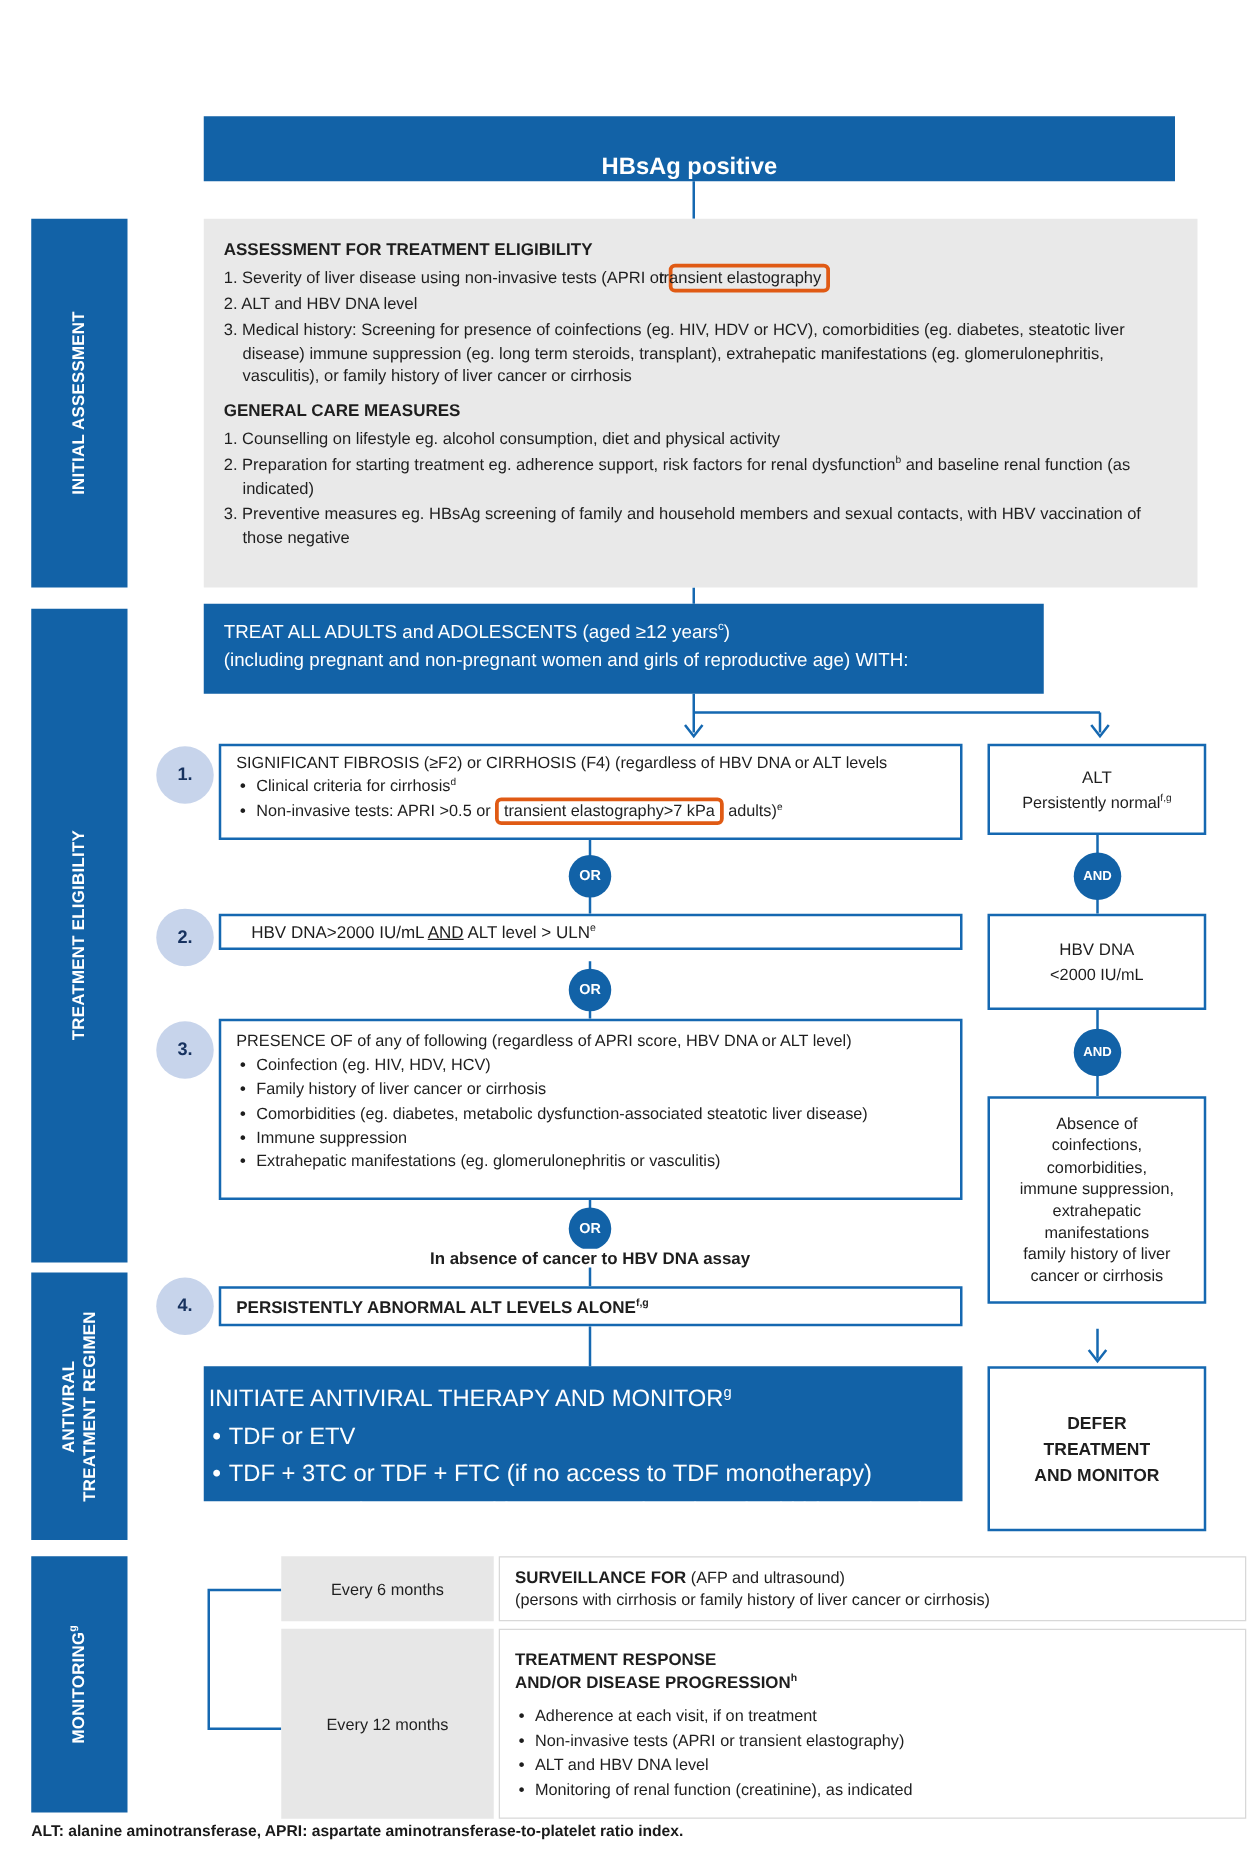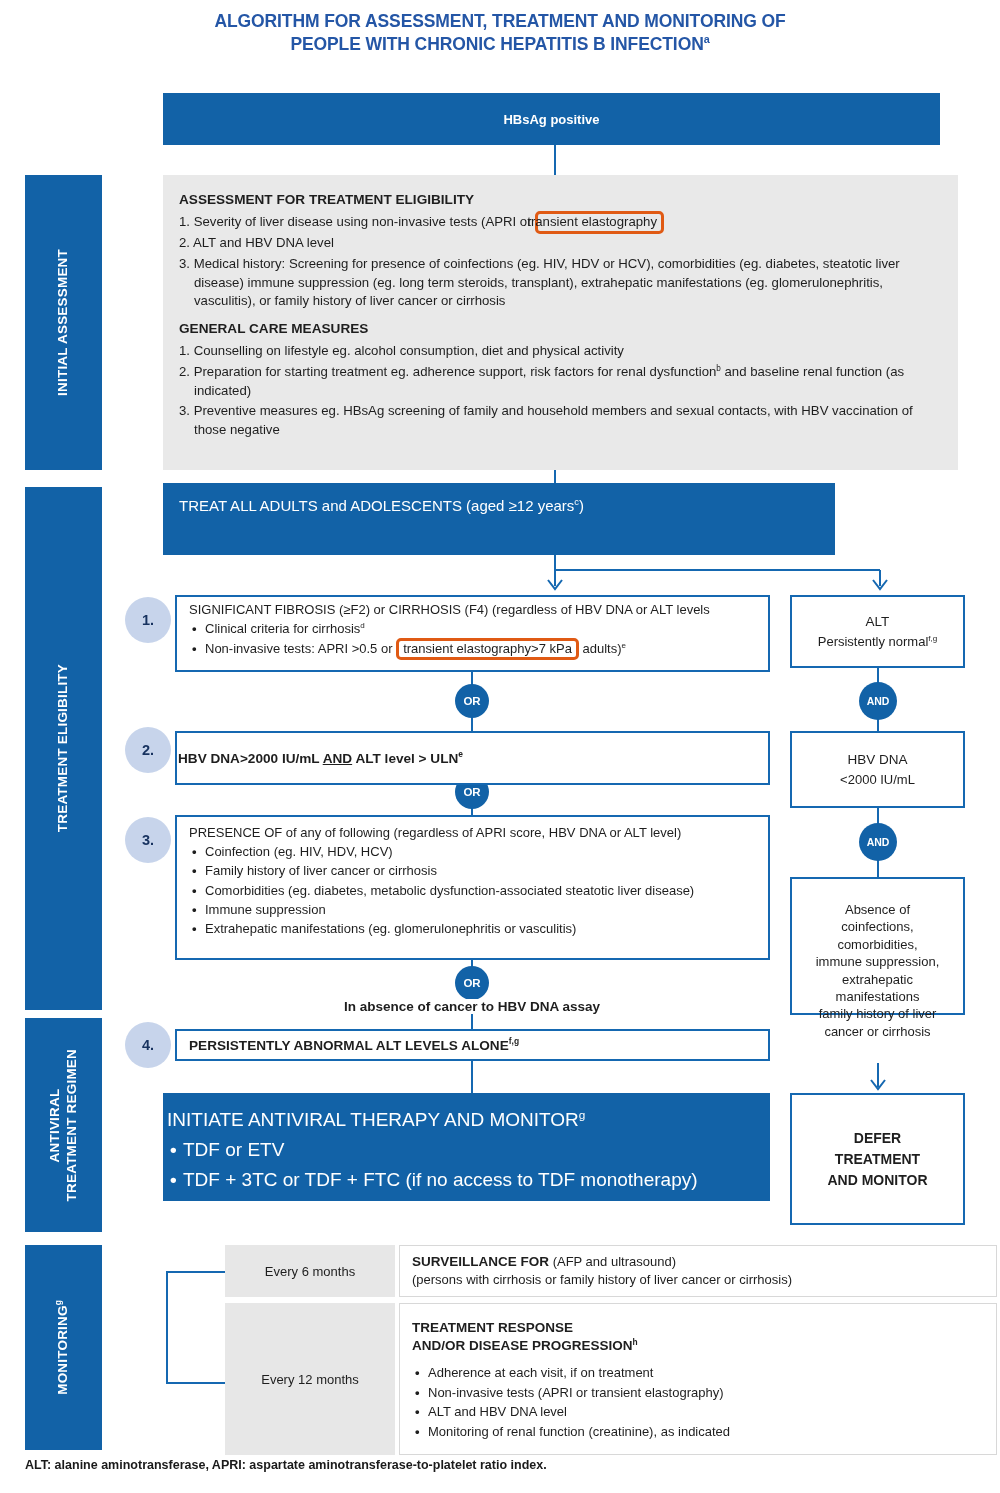--- a/index.html
+++ b/index.html
@@ -9,56 +9,56 @@
   .b{font-weight:400;}
   .u{text-decoration:underline;}
   sup{font-size:0.62em;vertical-align:super;line-height:0;}
 
   
   #title{top:10px;left:0;right:0;text-align:center;color:#2456A6;font-weight:700;
          font-size:17.5px;line-height:1.3;letter-spacing:-0.1px;}
 
   
   .blue-fill{background:#1262A7;color:#fff;}
-  #banner{left:163px;top:93px;width:777px;height:52px;display:flex;align-items:center;
-          justify-content:center;font-weight:700;font-size:13px;}
+  #banner{left:163px;top:93px;width:777px;height:52px;display:flex;align-items:flex-end;
+          justify-content:center;font-weight:700;font-size:19px;}
 
   
   .vbar{left:25px;width:77px;display:flex;align-items:center;justify-content:center;}
   .vlabel{writing-mode:vertical-rl;transform:rotate(180deg);font-weight:700;
           font-size:13.5px;letter-spacing:.2px;text-align:center;white-space:pre-line;line-height:1.25;}
 
   
   #assess{left:163px;top:175px;width:795px;height:295px;background:#E9E9E9;
           padding:13px 16px;font-size:13.2px;line-height:1.42;}
   .hang{padding-left:15px;text-indent:-15px;margin:2px 0;}
   .hd{font-weight:700;font-size:13.6px;margin:2px 0 4px 0;}
 
   
   #treatall{left:163px;top:483px;width:672px;height:72px;padding:11px 16px;
             font-size:15px;line-height:1.55;}
 
   
   .wbox{background:#fff;border:2px solid #1568B1;}
   #box1{left:175px;top:595px;width:595px;height:77px;padding:4px 12px;font-size:13px;line-height:1.42;}
-  #box2{left:175px;top:731px;width:595px;height:54px;display:flex;align-items:center;
-        padding:0 1px;font-size:13.6px;font-weight:700;}
+  #box2{left:175px;top:731px;width:595px;height:29px;display:flex;align-items:center;
+        padding:0 24px;font-size:13.6px;font-weight:400;}
   #box3{left:175px;top:815px;width:595px;height:145px;padding:7px 12px;font-size:13px;line-height:1.4;}
   #box4{left:175px;top:1029px;width:595px;height:32px;display:flex;align-items:center;
         padding:0 12px;font-size:13.6px;font-weight:700;}
   #initiate{left:163px;top:1093px;width:607px;height:108px;padding:13px 4px;
             font-size:19px;line-height:1.52;}
 
   
   #altbox{left:790px;top:595px;width:175px;height:73px;display:flex;flex-direction:column;
           align-items:center;justify-content:center;font-size:13px;line-height:1.5;text-align:center;}
   #hbvbox{left:790px;top:731px;width:175px;height:77px;display:flex;flex-direction:column;
           align-items:center;justify-content:center;font-size:13px;line-height:1.5;text-align:center;}
-  #absbox{left:790px;top:877px;width:175px;height:138px;text-align:center;
-          padding:22px 5px;font-size:13px;line-height:1.34;}
+  #absbox{left:790px;top:877px;width:175px;height:166px;text-align:center;
+          padding:11px 5px;font-size:13px;line-height:1.34;}
   #absbox .lines{white-space:pre-line;}
   #deferbox{left:790px;top:1093px;width:175px;height:132px;display:flex;align-items:center;
             justify-content:center;text-align:center;font-weight:700;font-size:14px;line-height:1.5;
             white-space:pre-line;}
 
   
   .numc{width:46px;height:46px;border-radius:50%;background:#C7D4EB;color:#17325F;
         display:flex;align-items:center;justify-content:center;font-weight:700;font-size:14.5px;}
   .orc{width:34px;height:34px;border-radius:50%;background:#1262A7;color:#fff;
        display:flex;align-items:center;justify-content:center;font-weight:700;font-size:11.5px;}
@@ -108,24 +108,20 @@
       <path d="M472,960 V1029"></path>
       <path d="M472,1061 V1093"></path>
       <path d="M878,668 V731"></path>
       <path d="M878,808 V877"></path>
       <path d="M878,1063 V1087"></path>
       <path d="M871,1080 L878,1089 L885,1080"></path>
       <path d="M225,1272 H167 V1383 H225"></path>
     </g>
   </svg>
 
-  <div id="title" class="abs">
-    <div>ALGORITHM FOR ASSESSMENT, TREATMENT AND MONITORING OF</div>
-    <div><span>PEOPLE WITH CHRONIC HEPATITIS B INFECTION</span><sup>a</sup></div>
-  </div>
 
   <div id="banner" class="abs blue-fill">
     <span>HBsAg positive</span>
   </div>
 
   <div class="abs vbar blue-fill" style="top:175px;height:295px;">
     <div class="vlabel">INITIAL ASSESSMENT</div>
   </div>
   <div class="abs vbar blue-fill" style="top:487px;height:523px;">
     <div class="vlabel">TREATMENT ELIGIBILITY</div>
@@ -157,20 +153,23 @@
       <span class="b">2. Preparation for starting treatment</span><span> eg. adherence support, risk factors for renal dysfunction</span><sup>b</sup><span> and baseline renal function (as indicated)</span>
     </div>
     <div class="hang">
       <span class="b">3. Preventive measures</span><span> eg. HBsAg screening of family and household members and sexual contacts, with HBV vaccination of those negative</span>
     </div>
   </div>
 
   <div id="treatall" class="abs blue-fill">
     <div>
       <span class="b">TREAT ALL ADULTS and ADOLESCENTS</span><span> (aged ≥12 years</span><sup>c</sup><span>)</span>
+    </div>
+    <div>
+      <span>(including pregnant and non-pregnant women and girls of reproductive age) </span><span class="b">WITH:</span>
     </div>
   </div>
 
   <div class="abs numc" style="left:125px;top:597px;">1.</div>
   <div class="abs numc" style="left:125px;top:727px;">2.</div>
   <div class="abs numc" style="left:125px;top:817px;">3.</div>
   <div class="abs numc" style="left:125px;top:1022px;">4.</div>
 
   <div id="box1" class="abs wbox">
     <div>

